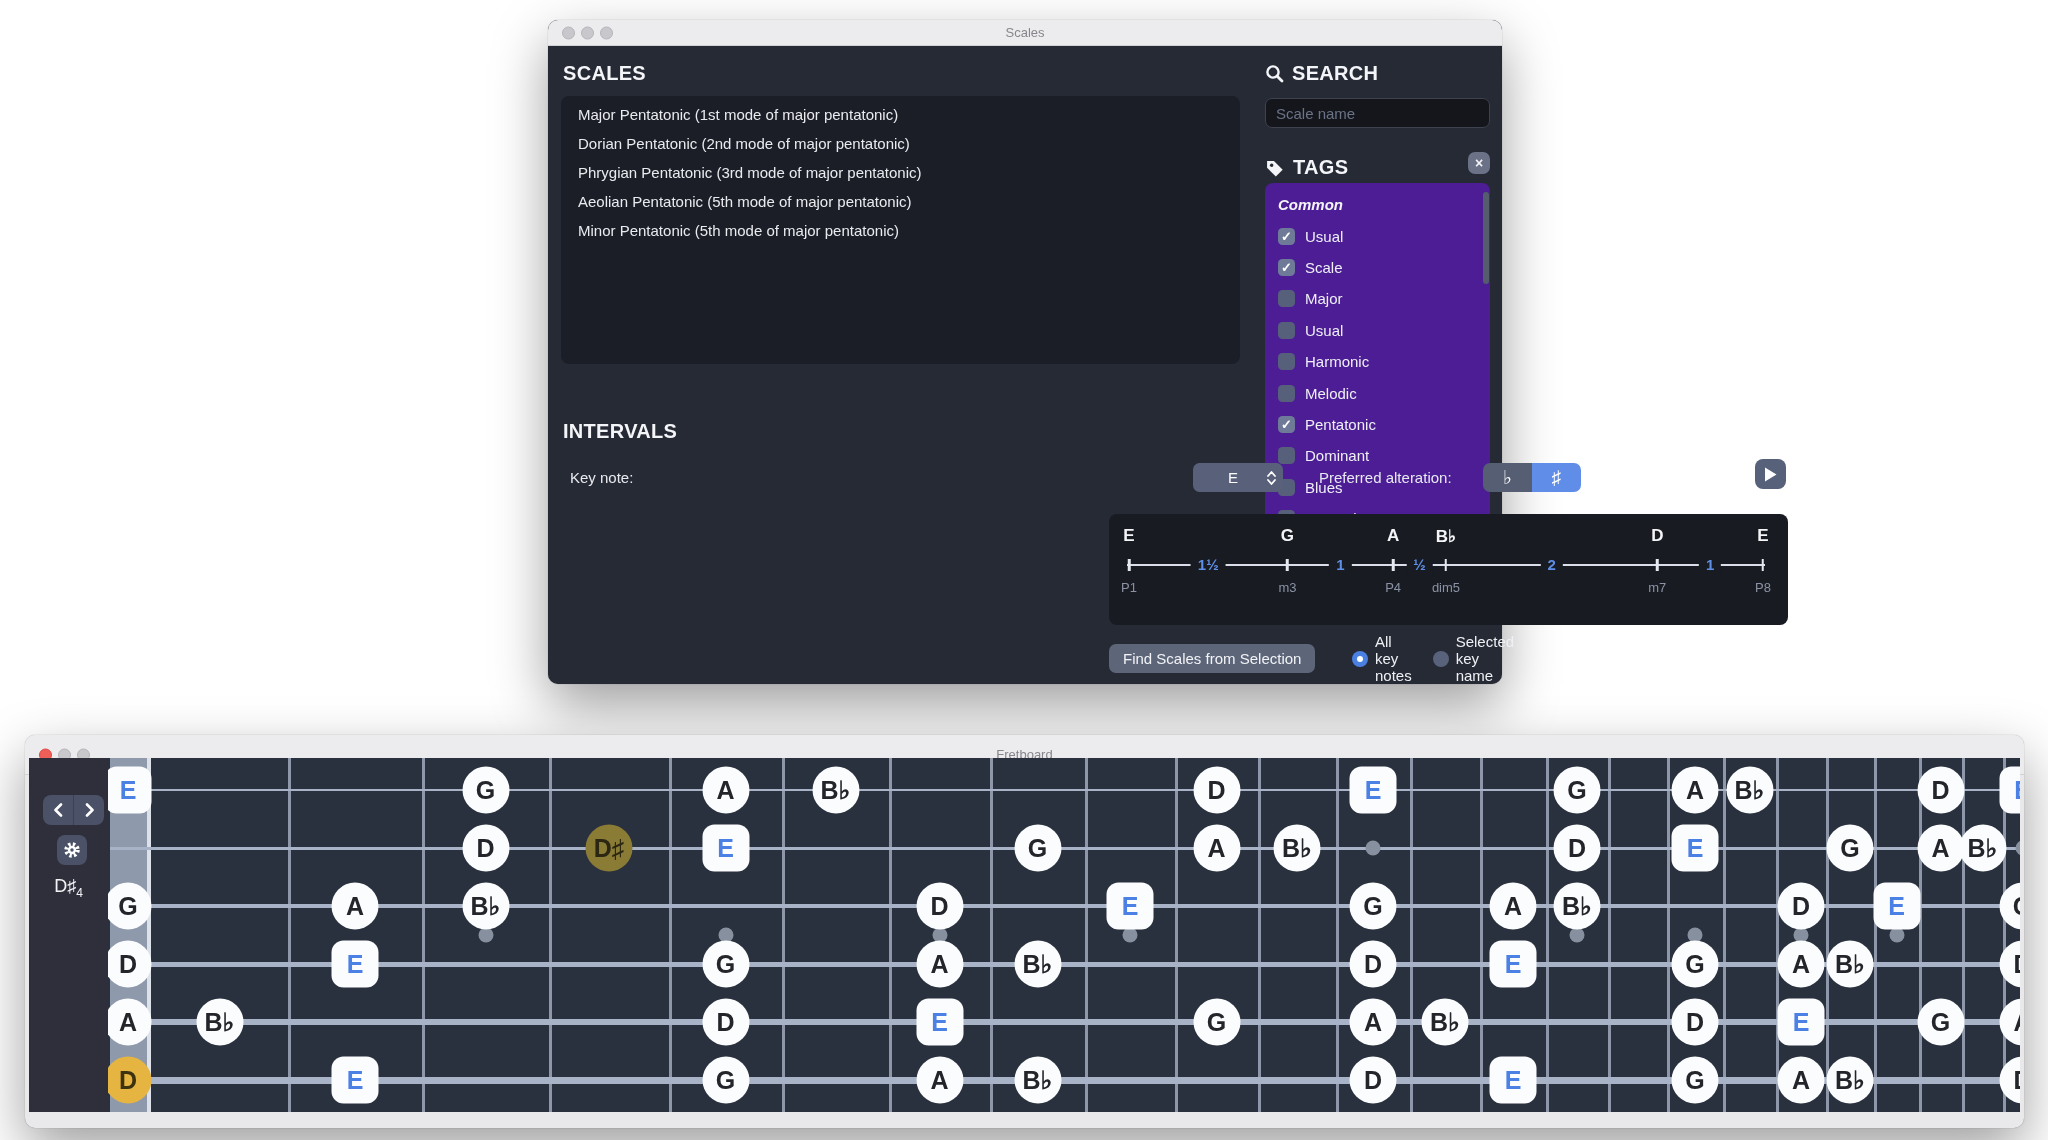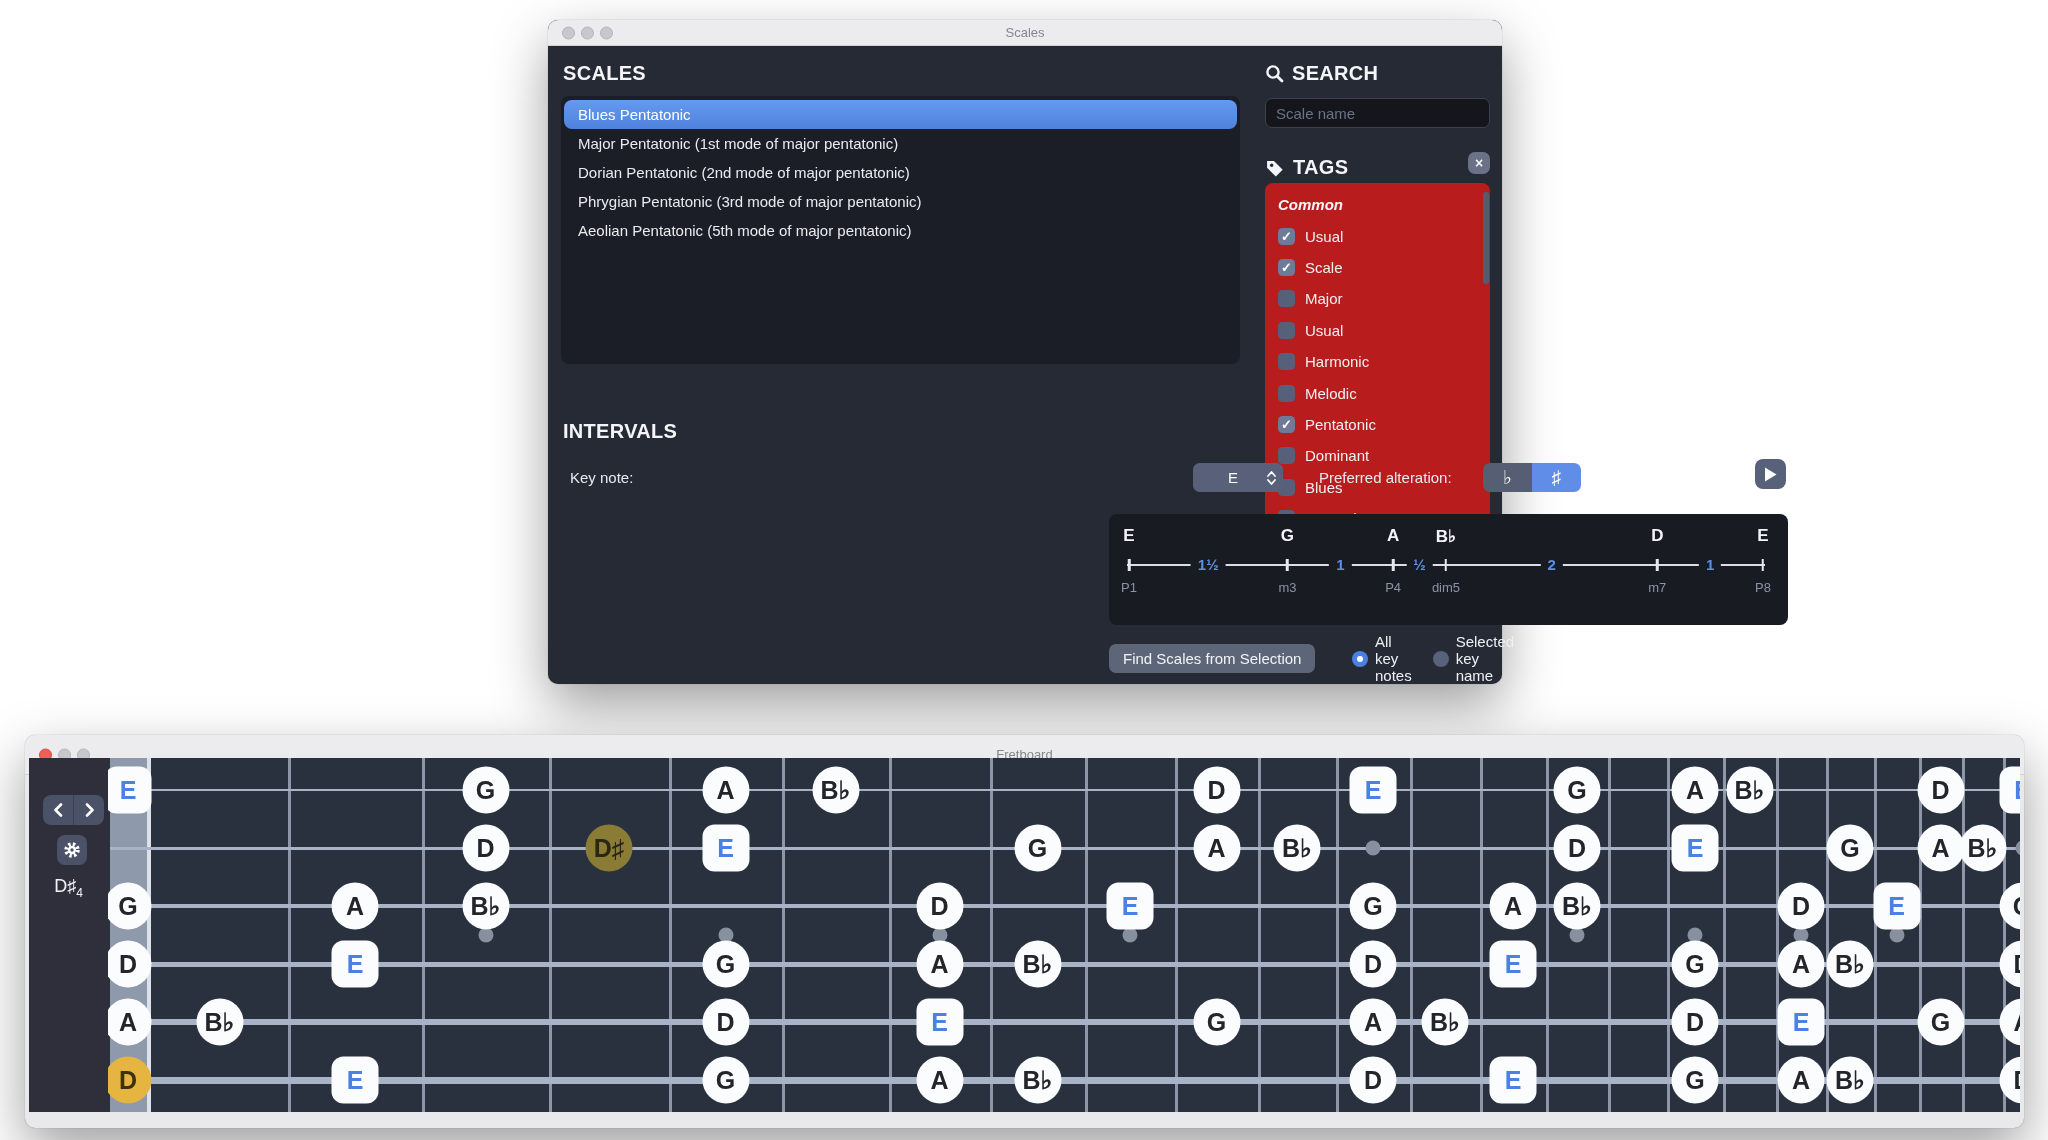--- a/index.html
+++ b/index.html
@@ -19,21 +19,21 @@
   #scalesWin .titlebar { height:26px; border-radius:10px 10px 0 0; }
   .sec-header { position:absolute; color:#f4f5f8; font-size:20px; font-weight:bold; letter-spacing:.3px; display:flex; align-items:center; gap:8px; }
   .listbox { position:absolute; left:13px; top:76px; width:679px; height:268px; background:#1b1e27; border-radius:8px; padding:4px 3px; overflow:hidden; }
   .scale-row { height:29px; display:flex; align-items:center; padding-left:14px; font-size:15px; color:#e9ebef; border-radius:8px; }
   .scale-row.sel { background:linear-gradient(180deg,#649af0,#4f82de); color:#ffffff; }
 
   .search-input { position:absolute; left:717px; top:78px; width:225px; height:30px; background:#14161c; border:1px solid #3d424e; border-radius:7px; color:#e9ebef; font-size:15px; padding:0 10px; outline:none; }
   .search-input::placeholder { color:#6b7386; }
 
   .tags-close { position:absolute; left:920px; top:132px; width:22px; height:22px; border-radius:7px; background:#6b7288; color:#f2f3f6; font-size:14px; font-weight:bold; display:flex; align-items:center; justify-content:center; cursor:default; }
-  .tagsbox { position:absolute; left:717px; top:163px; width:225px; height:428px; background:#b91c1c; border-radius:8px; padding:6px 0 0 13px; overflow:hidden; }
+  .tagsbox { position:absolute; left:717px; top:163px; width:225px; height:428px; background:#4c1d95; border-radius:8px; padding:6px 0 0 13px; overflow:hidden; }
   .tag-row { height:31.4px; display:flex; align-items:center; gap:10px; }
   .tag-row .grp { color:#f4f5f8; font-size:15px; font-weight:bold; font-style:italic; }
   .cb { width:17px; height:17px; border-radius:4.5px; background:#57607a; display:flex; align-items:center; justify-content:center; flex:0 0 auto; }
   .cb.on { background:#6e7a97; }
   .cb .mark { color:#ffffff; font-size:13px; font-weight:bold; line-height:1; }
   .tag-label { color:#eef0f4; font-size:15px; }
   .tags-scroll { position:absolute; left:935px; top:172px; width:6px; height:92px; border-radius:3px; background:#555c6d; }
 
   .ctl-label { position:absolute; color:#e8eaef; font-size:15px; line-height:29px; top:443px; }
   .dropdown { position:absolute; left:645px; top:443px; width:90px; height:29px; background:#59607a; border-radius:6.5px; display:flex; align-items:center; color:#ffffff; font-size:15px; }
@@ -93,25 +93,25 @@
         <span class="tl-dot"></span>
         <span class="tl-dot"></span>
         <span class="tl-dot"></span>
       </div>
       <span class="tl-title">Scales</span>
     </div>
 
     <h2 class="sec-header" style="left:15px; top:42px;">SCALES</h2>
 
     <div class="listbox" id="scaleList">
-        <div class="scale-row sel">Blues Pentatonic</div>
         <div class="scale-row">Major Pentatonic (1st mode of major pentatonic)</div>
         <div class="scale-row">Dorian Pentatonic (2nd mode of major pentatonic)</div>
         <div class="scale-row">Phrygian Pentatonic (3rd mode of major pentatonic)</div>
         <div class="scale-row">Aeolian Pentatonic (5th mode of major pentatonic)</div>
+        <div class="scale-row">Minor Pentatonic (5th mode of major pentatonic)</div>
       </div>
 
     <h2 class="sec-header" style="left:717px; top:42px;justify-content:flex-end;">
       <span>
         <svg width="19" height="19" viewBox="0 0 19 19">
             <circle cx="8" cy="8" r="5.6" fill="none" stroke="#f4f5f8" stroke-width="2.4"></circle>
             <line x1="12.2" y1="12.2" x2="17" y2="17" stroke="#f4f5f8" stroke-width="2.8" stroke-linecap="round"></line>
           </svg>
       </span>
       <span>SEARCH</span>

